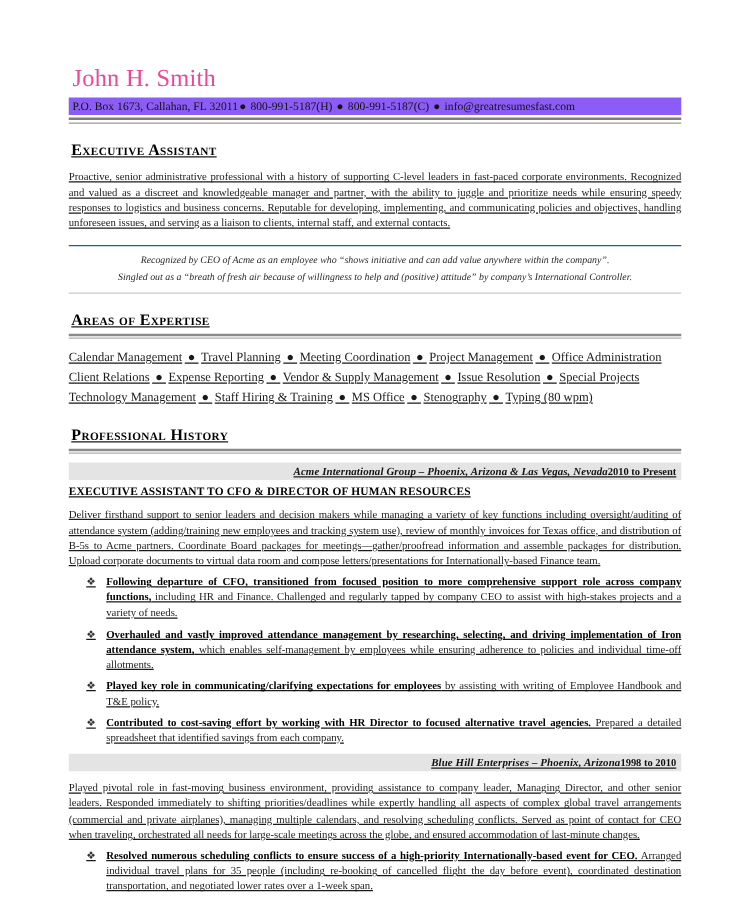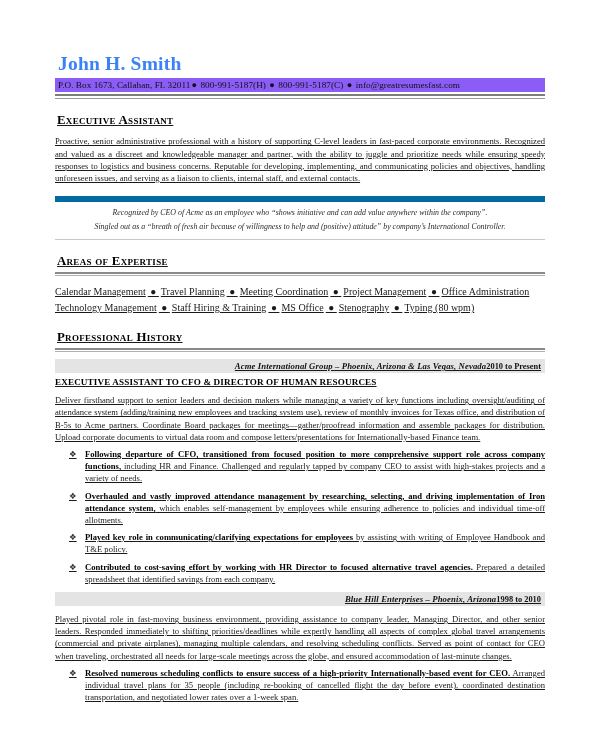--- a/index.html
+++ b/index.html
@@ -19,25 +19,25 @@
     width: 600px;
     height: 730px;
     background: #ffffff;
     box-sizing: border-box;
     padding: 52px 55px 0 55px;
   }
 
   
   .name {
     font-size: 19.5px;
-    font-weight: bold;
+    font-weight: normal;
     letter-spacing: 0.2px;
     line-height: 1.2;
     margin: 0 0 3px 3px;
-    color: #3b82f6;
+    color: #ec4899;
   }
   .contact-bar {
     background: #8b5cf6;
     padding: 2px 3px 2px 3px;
     font-size: 9.2px;
     letter-spacing: 0.05px;
     color: #111;
     white-space: nowrap;
   }
   .contact-bar .sep { padding: 0 1px; }
@@ -74,21 +74,21 @@
     line-height: 1.42;
     text-align: justify;
     margin: 7px 0 0 0;
     color: #1a1a1a;
   }
 
   
   .quote-block {
     margin: 12px 0 0 0;
     padding: 4px 8px 5px 8px;
-    border-top: 6px solid #0369a1;
+    border-top: 1px solid #0369a1;
     border-bottom: 1px solid #c9c9c9;
     text-align: center;
   }
   .quote-line {
     font-size: 7.9px;
     font-style: italic;
     line-height: 1.75;
     color: #2a2a2a;
   }
 
@@ -184,20 +184,21 @@
   <div class="quote-block">
     <div class="quote-line">Recognized by CEO of Acme as an employee who “shows initiative and can add value anywhere within the company”.</div>
     <div class="quote-line">Singled out as a “breath of fresh air because of willingness to help and (positive) attitude” by company’s International Controller.</div>
   </div>
 
   <div class="section">
     <div class="section-title">Areas of Expertise</div>
     <div class="section-rule"></div>
     <div class="expertise" id="expertise-list">
         <div class="expertise-line"><span>Calendar Management</span><span class="dot"> ● </span><span>Travel Planning</span><span class="dot"> ● </span><span>Meeting Coordination</span><span class="dot"> ● </span><span>Project Management</span><span class="dot"> ● </span><span>Office Administration</span></div>
+        <div class="expertise-line"><span>Client Relations</span><span class="dot"> ● </span><span>Expense Reporting</span><span class="dot"> ● </span><span>Vendor &amp; Supply Management</span><span class="dot"> ● </span><span>Issue Resolution</span><span class="dot"> ● </span><span>Special Projects</span></div>
         <div class="expertise-line"><span>Technology Management</span><span class="dot"> ● </span><span>Staff Hiring &amp; Training</span><span class="dot"> ● </span><span>MS Office</span><span class="dot"> ● </span><span>Stenography</span><span class="dot"> ● </span><span>Typing (80 wpm)</span></div>
       </div>
   </div>
 
   <div class="section">
     <div class="section-title">Professional History</div>
     <div class="section-rule"></div>
     <div id="jobs-list">
         <div class="job">
           <div class="job-bar">

